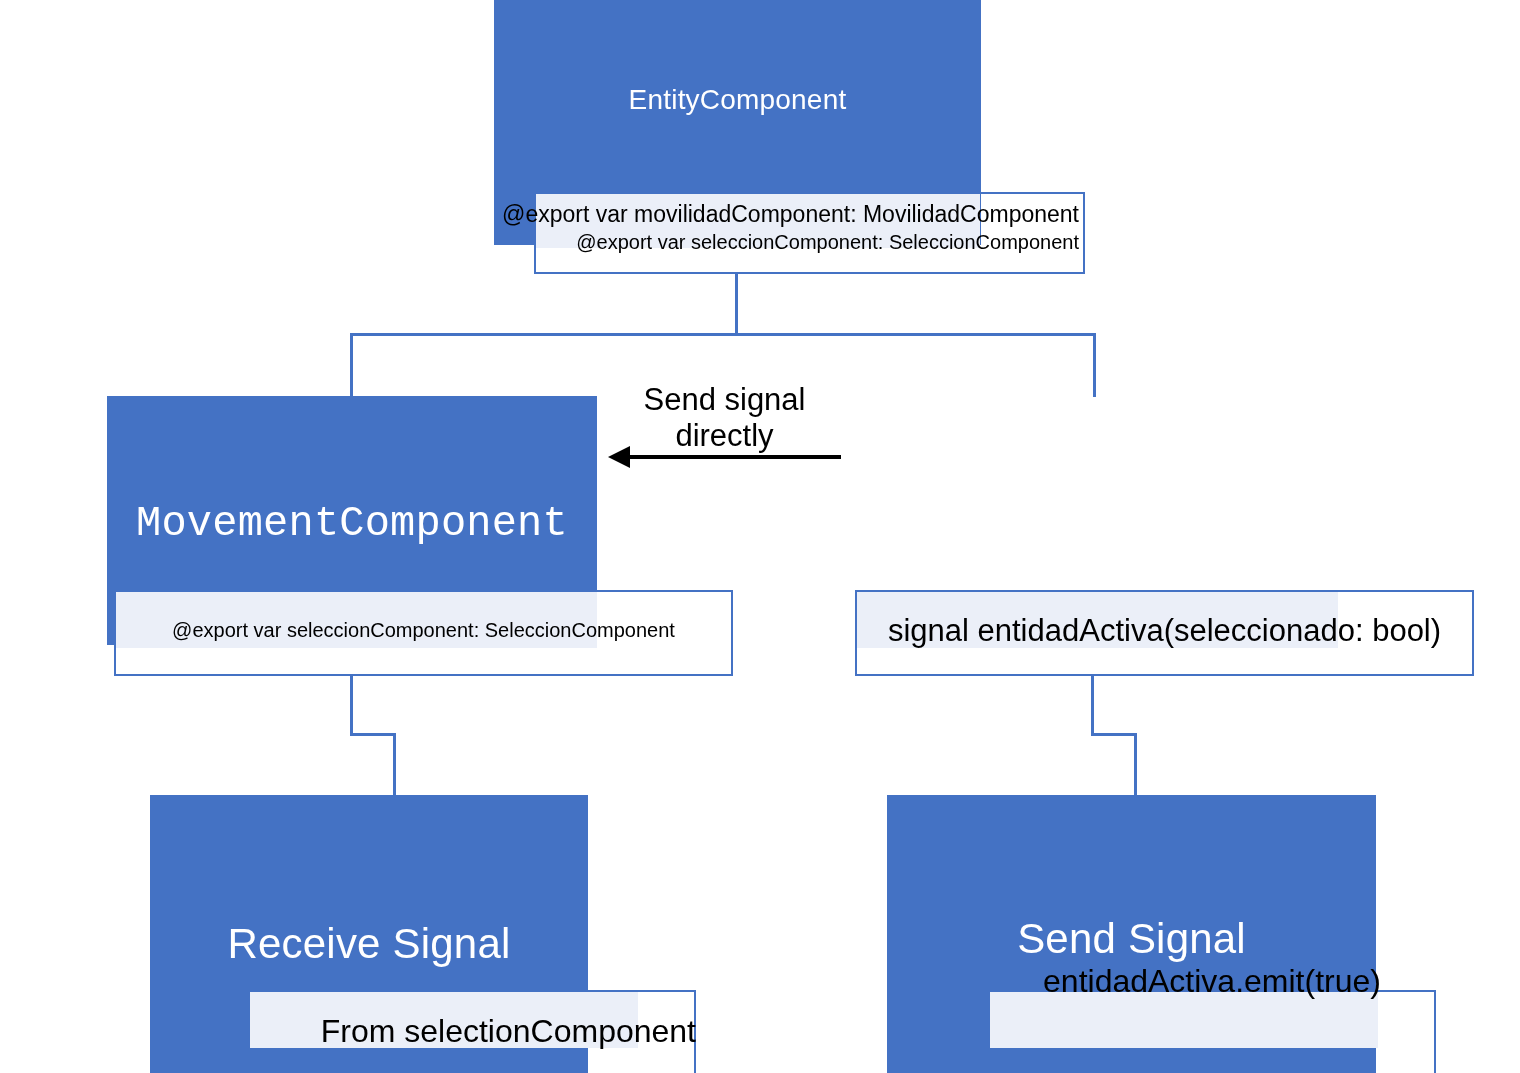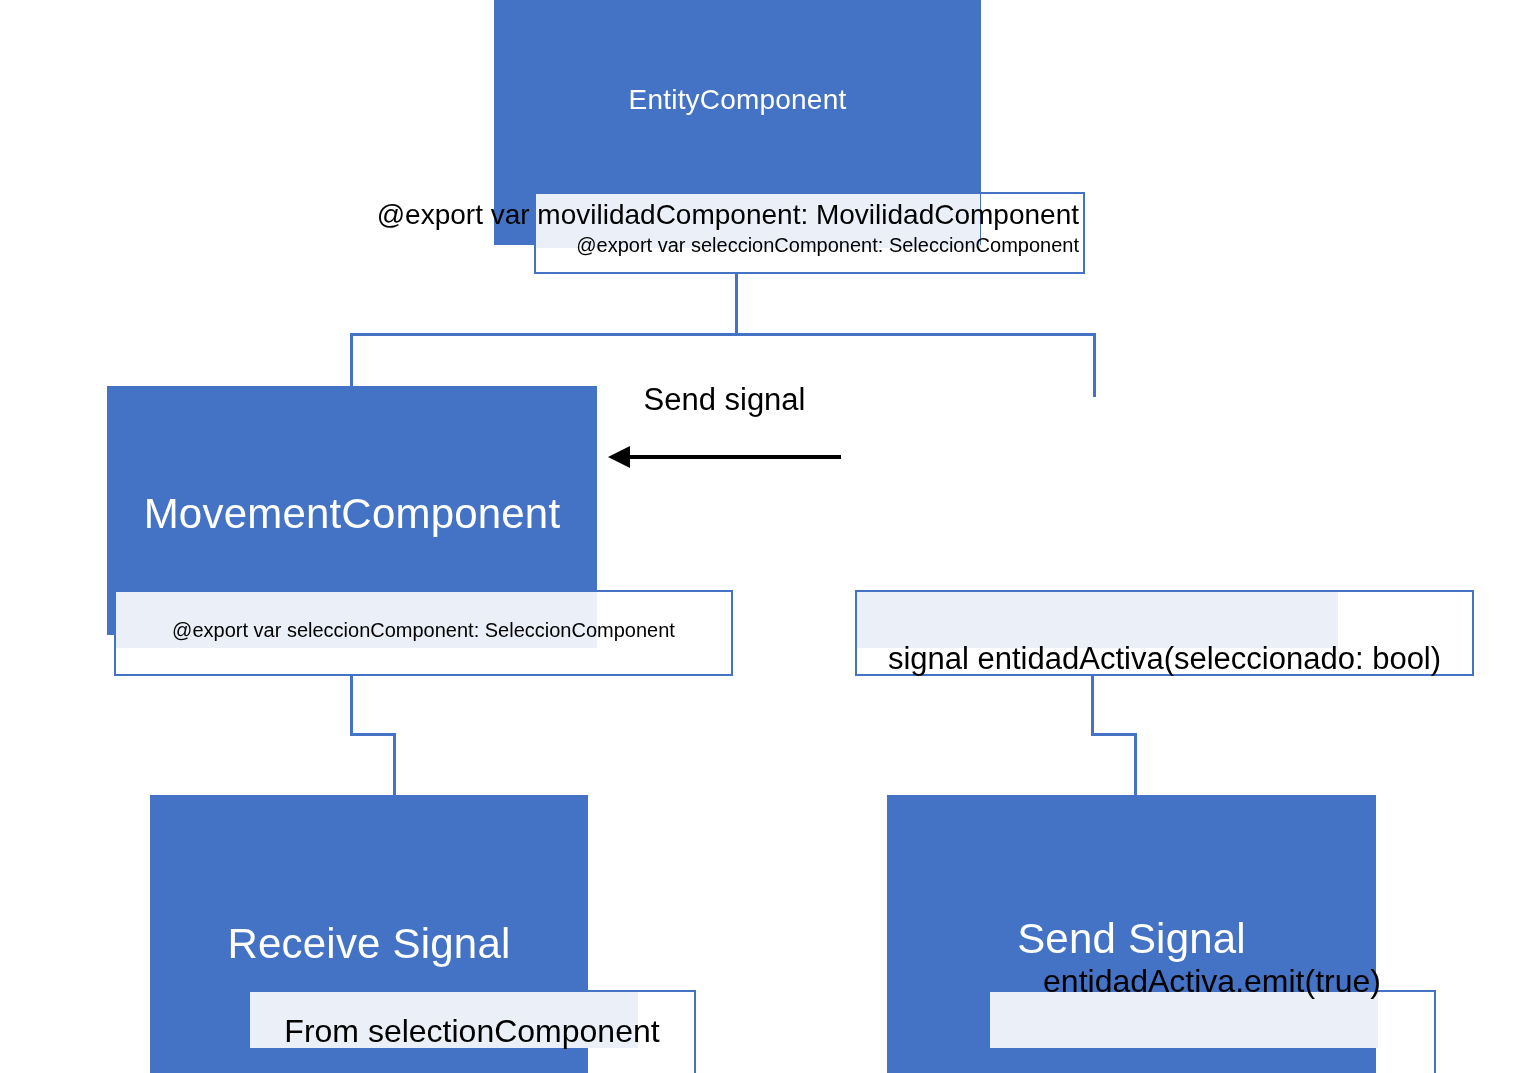--- a/index.html
+++ b/index.html
@@ -109,56 +109,57 @@
   <div class="conn conn-v" style="left:1091px; top:676px; height:60px;"></div>
   <div class="conn conn-h" style="left:1091px; top:733px; width:46px;"></div>
   <div class="conn conn-v" style="left:1134px; top:733px; height:62px;"></div>
 
   <div class="node-box" style="left:494px; top:-5px; width:487px; height:250px;">
     <span class="node-title" style="font-size:28px; margin-top:-40px;">EntityComponent</span>
   </div>
   <div class="detail-fill" style="left:536px; top:194px; width:444px; height:54px;"></div>
   <div class="detail-box" style="left:534px; top:192px; width:551px; height:82px;"></div>
   <div class="detail-text align-right" style="left:534px; top:192px; width:551px; height:72px; padding-right:6px;">
-    <span class="detail-line" style="font-size:28px;">@export var movilidadComponent: MovilidadComponent</span>
+    <span class="detail-line" style="font-size:23px;">@export var movilidadComponent: MovilidadComponent</span>
     <span class="detail-line" style="font-size:20px;">@export var seleccionComponent: SeleccionComponent</span>
   </div>
 
-  <div class="node-box" style="left:107px; top:386px; width:490px; height:249px;">
+  <div class="node-box" style="left:107px; top:396px; width:490px; height:249px;font-family:Liberation Mono, monospace;">
     <span class="node-title" style="font-size:42px; margin-top:8px;">MovementComponent</span>
   </div>
   <div class="detail-fill" style="left:116px; top:592px; width:481px; height:56px;"></div>
   <div class="detail-box" style="left:114px; top:590px; width:619px; height:86px;"></div>
   <div class="detail-text align-center" style="left:114px; top:590px; width:619px; height:82px;">
     <span class="detail-line" style="font-size:20px;">@export var seleccionComponent: SeleccionComponent</span>
   </div>
 
   <div class="detail-fill" style="left:857px; top:592px; width:481px; height:56px;"></div>
   <div class="detail-box" style="left:855px; top:590px; width:619px; height:86px;"></div>
-  <div class="detail-text align-center" style="left:855px; top:618px; width:619px; height:82px;justify-content:center;">
+  <div class="detail-text align-center" style="left:855px; top:590px; width:619px; height:82px;justify-content:center;">
     <span class="detail-line" style="font-size:31px;">signal entidadActiva(seleccionado: bool)</span>
   </div>
 
   <div class="node-box" style="left:150px; top:795px; width:438px; height:278px;">
     <span class="node-title" style="font-size:42px; margin-top:20px;">Receive Signal</span>
   </div>
   <div class="detail-fill" style="left:250px; top:992px; width:388px; height:56px;"></div>
   <div class="detail-box" style="left:248px; top:990px; width:448px; height:86px;"></div>
-  <div class="detail-text align-center" style="left:248px; top:990px; width:448px; height:82px;">
+  <div class="detail-text align-center" style="left:248px; top:990px; width:448px; height:82px;align-items:flex-end;">
     <span class="detail-line" style="font-size:32px;">From selectionComponent</span>
   </div>
 
   <div class="node-box" style="left:887px; top:795px; width:489px; height:278px;">
     <span class="node-title" style="font-size:42px; margin-top:10px;">Send Signal</span>
   </div>
   <div class="detail-fill" style="left:990px; top:992px; width:388px; height:56px;"></div>
   <div class="detail-box" style="left:988px; top:990px; width:448px; height:86px;"></div>
   <div class="detail-text align-center" style="left:988px; top:940px; width:448px; height:82px;">
     <span class="detail-line" style="font-size:32px;">entidadActiva.emit(true)</span>
   </div>
 
   <div class="arrow-line" style="left:628px; top:455px; width:213px;"></div>
   <div class="arrow-head" style="left:608px; top:446px;"></div>
   <div class="arrow-label" style="left:598px; top:382px; width:253px;">
     <div style="font-size:31px;">Send signal</div>
+    <div style="font-size:31px;">directly</div>
   </div>
 
 </div>
 
 </body></html>

